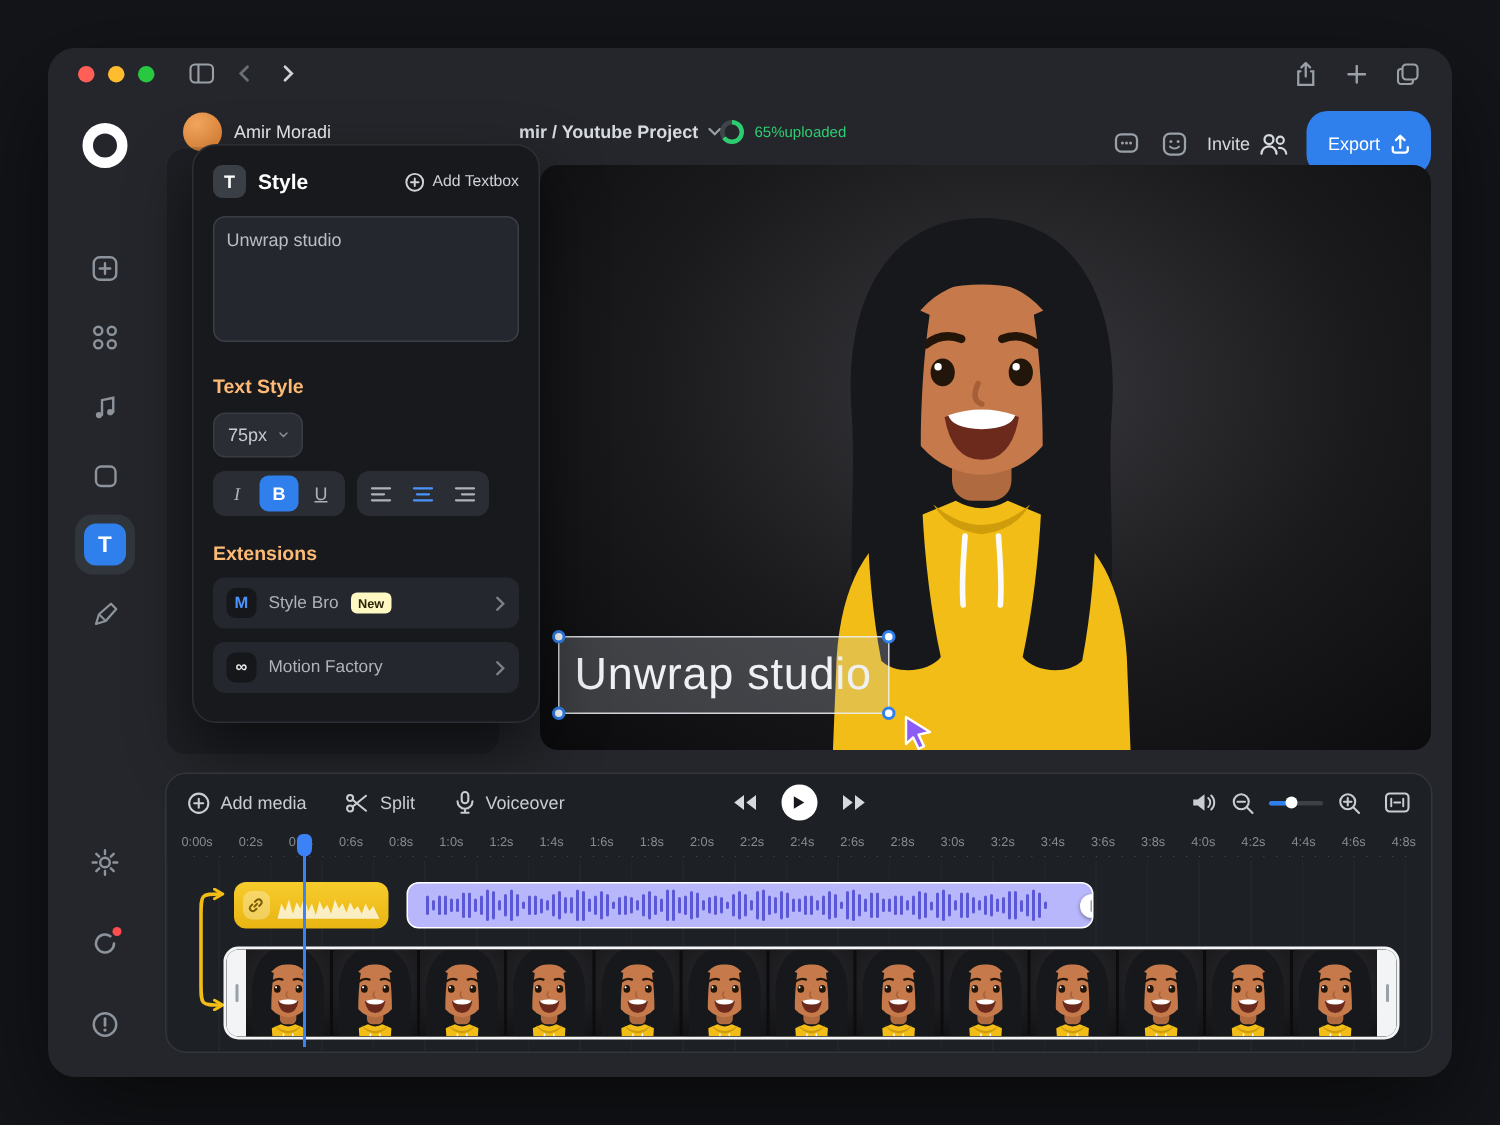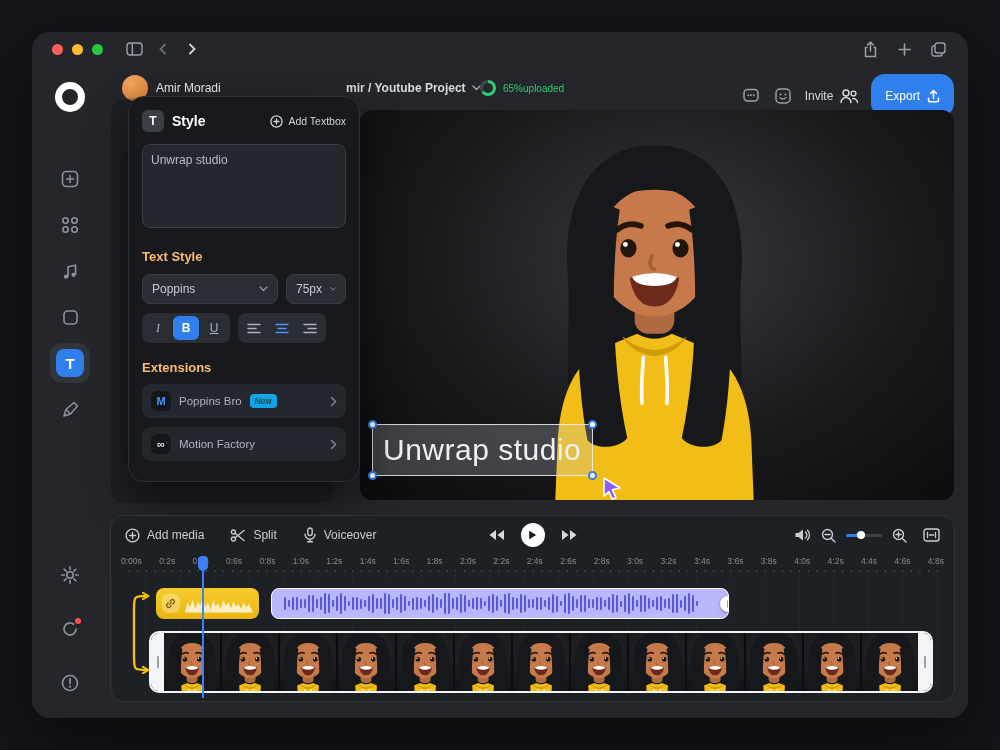--- a/index.html
+++ b/index.html
@@ -54,21 +54,21 @@
 .fmt-row{margin-top:9px;display:flex;gap:8px}
 .fmt-group{background:#2a2d33;border-radius:8px;padding:3px;display:flex;gap:2px}
 .fmt-btn{width:26px;height:24px;border-radius:6px;display:flex;align-items:center;justify-content:center;color:#aeb3ba;font-size:12px}
 .fmt-btn.it{font-style:italic;font-family:"Liberation Serif",serif}
 .fmt-btn.un{text-decoration:underline}
 .fmt-btn.active{background:#2f80ed;color:#fff;font-weight:bold}
 .ext-row{margin-top:9px;height:34px;background:#24272d;border-radius:8px;display:flex;align-items:center;padding:0 9px;gap:8px}
 .ext-icon{width:20px;height:20px;border-radius:6px;background:#15171a;display:flex;align-items:center;justify-content:center;font-size:11px;font-weight:bold}
 .ext-icon.mb{color:#4b94ff}.ext-icon.mf{color:#e8eaec}
 .ext-name{font-size:11.5px;color:#aeb3ba}
-.badge{background:#0ea5e9;color:#2b2306;font-size:8.5px;font-weight:normal;padding:2px 5px;border-radius:4px}
+.badge{background:#fef9c3;color:#2b2306;font-size:8.5px;font-weight:bold;padding:2px 5px;border-radius:4px}
 .badge:empty{display:none}
 .ext-chev{margin-left:auto;color:#7d828a}
 
 .timeline{position:absolute;left:78px;top:483px;width:845px;height:187px;background:#1d2024;border:1px solid #32353b;border-radius:14px;overflow:hidden}
 .tl-toolbar{position:relative;height:38px;display:flex;padding:0 14px;gap:26px}
 .tl-btn{display:flex;align-items:center;gap:7px;font-size:12px;color:#c9ccd2}
 .transport{position:absolute;left:50%;top:7px;transform:translateX(-50%);display:flex;align-items:center;gap:16px;color:#d6d9dd}
 .play-btn{width:24px;height:24px;border-radius:50%;background:#fff;display:flex;align-items:center;justify-content:center}
 .tl-right{margin-left:auto;display:flex;align-items:center;gap:10px;color:#c9ccd2}
 .zoom-slider{width:36px;height:3px;border-radius:2px;background:#3c4047;position:relative}
@@ -300,26 +300,20 @@
         <svg width="13" height="13" viewBox="0 0 13 13">
             <circle cx="6.5" cy="6.5" r="5.6" fill="none" stroke="#cfd3d8" stroke-width="1.3"></circle>
             <path d="M6.5 4 v5 M4 6.5 h5" stroke="#cfd3d8" stroke-width="1.3" stroke-linecap="round"></path>
           </svg>
         <span>Add Textbox</span>
       </span>
     </div>
     <textarea class="textbox" style="">Unwrap studio</textarea>
     <div class="section-h">Text Style</div>
     <div class="select-row">
-      <div class="sel font">
-        <span>Poppins</span>
-        <svg width="9" height="6" viewBox="0 0 9 6">
-            <path d="M1 1 L4.5 4.5 L8 1" fill="none" stroke="#8d939c" stroke-width="1.4" stroke-linecap="round"></path>
-          </svg>
-      </div>
       <div class="sel size">
         <span style="flex:1">75px</span>
         <svg width="9" height="6" viewBox="0 0 9 6">
             <path d="M1 1 L4.5 4.5 L8 1" fill="none" stroke="#8d939c" stroke-width="1.4" stroke-linecap="round"></path>
           </svg>
       </div>
     </div>
     <div class="fmt-row">
       <div class="fmt-group">
         <span class="fmt-btn it">I</span>
@@ -340,21 +334,21 @@
         <span class="fmt-btn">
           <svg width="14" height="11" viewBox="0 0 14 11">
               <path d="M1 1.5 h12 M5 5.5 h8 M1 9.5 h12" stroke="currentColor" stroke-width="1.5" stroke-linecap="round"></path>
             </svg>
         </span>
       </div>
     </div>
     <div class="section-h">Extensions</div>
     <div class="ext-row">
       <span class="ext-icon mb">M</span>
-      <span class="ext-name">Poppins Bro</span>
+      <span class="ext-name">Style Bro</span>
       <span class="badge">New</span>
       <span class="ext-chev">
         <svg width="7" height="11" viewBox="0 0 7 11">
             <path d="M1.5 1.5 L5.5 5.5 L1.5 9.5" fill="none" stroke="currentColor" stroke-width="1.6" stroke-linecap="round"></path>
           </svg>
       </span>
     </div>
     <div class="ext-row">
       <span class="ext-icon mf">∞</span>
       <span class="ext-name">Motion Factory</span>

